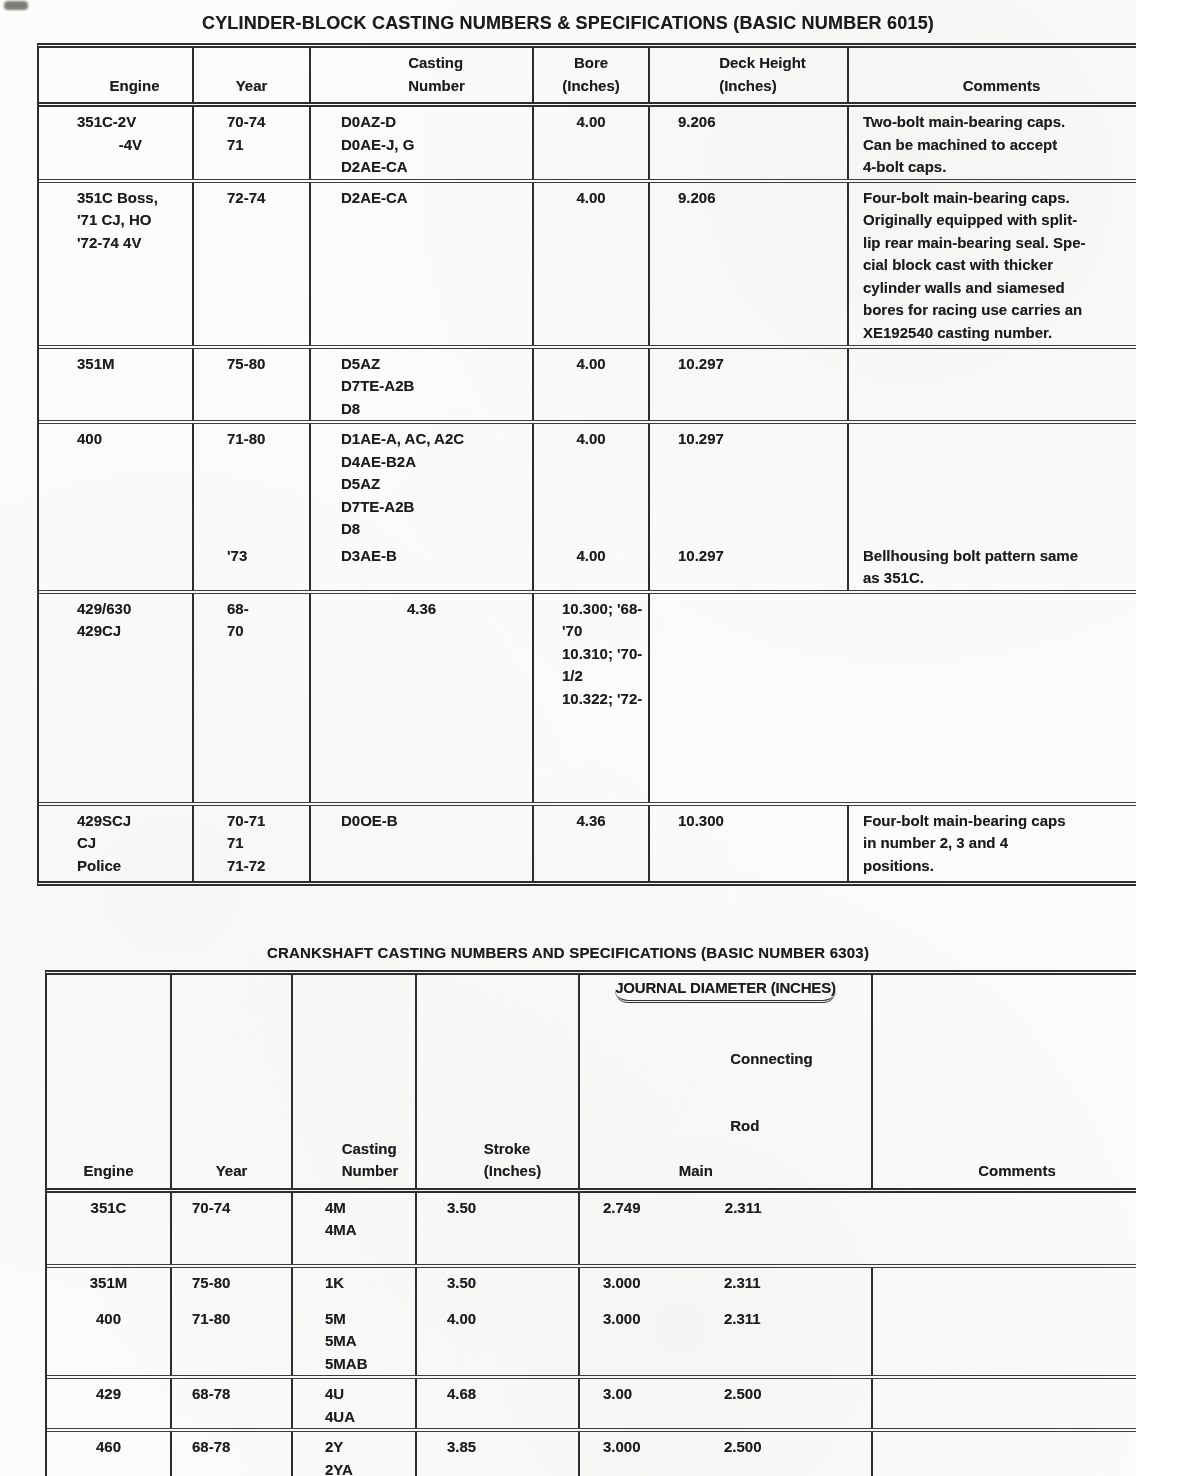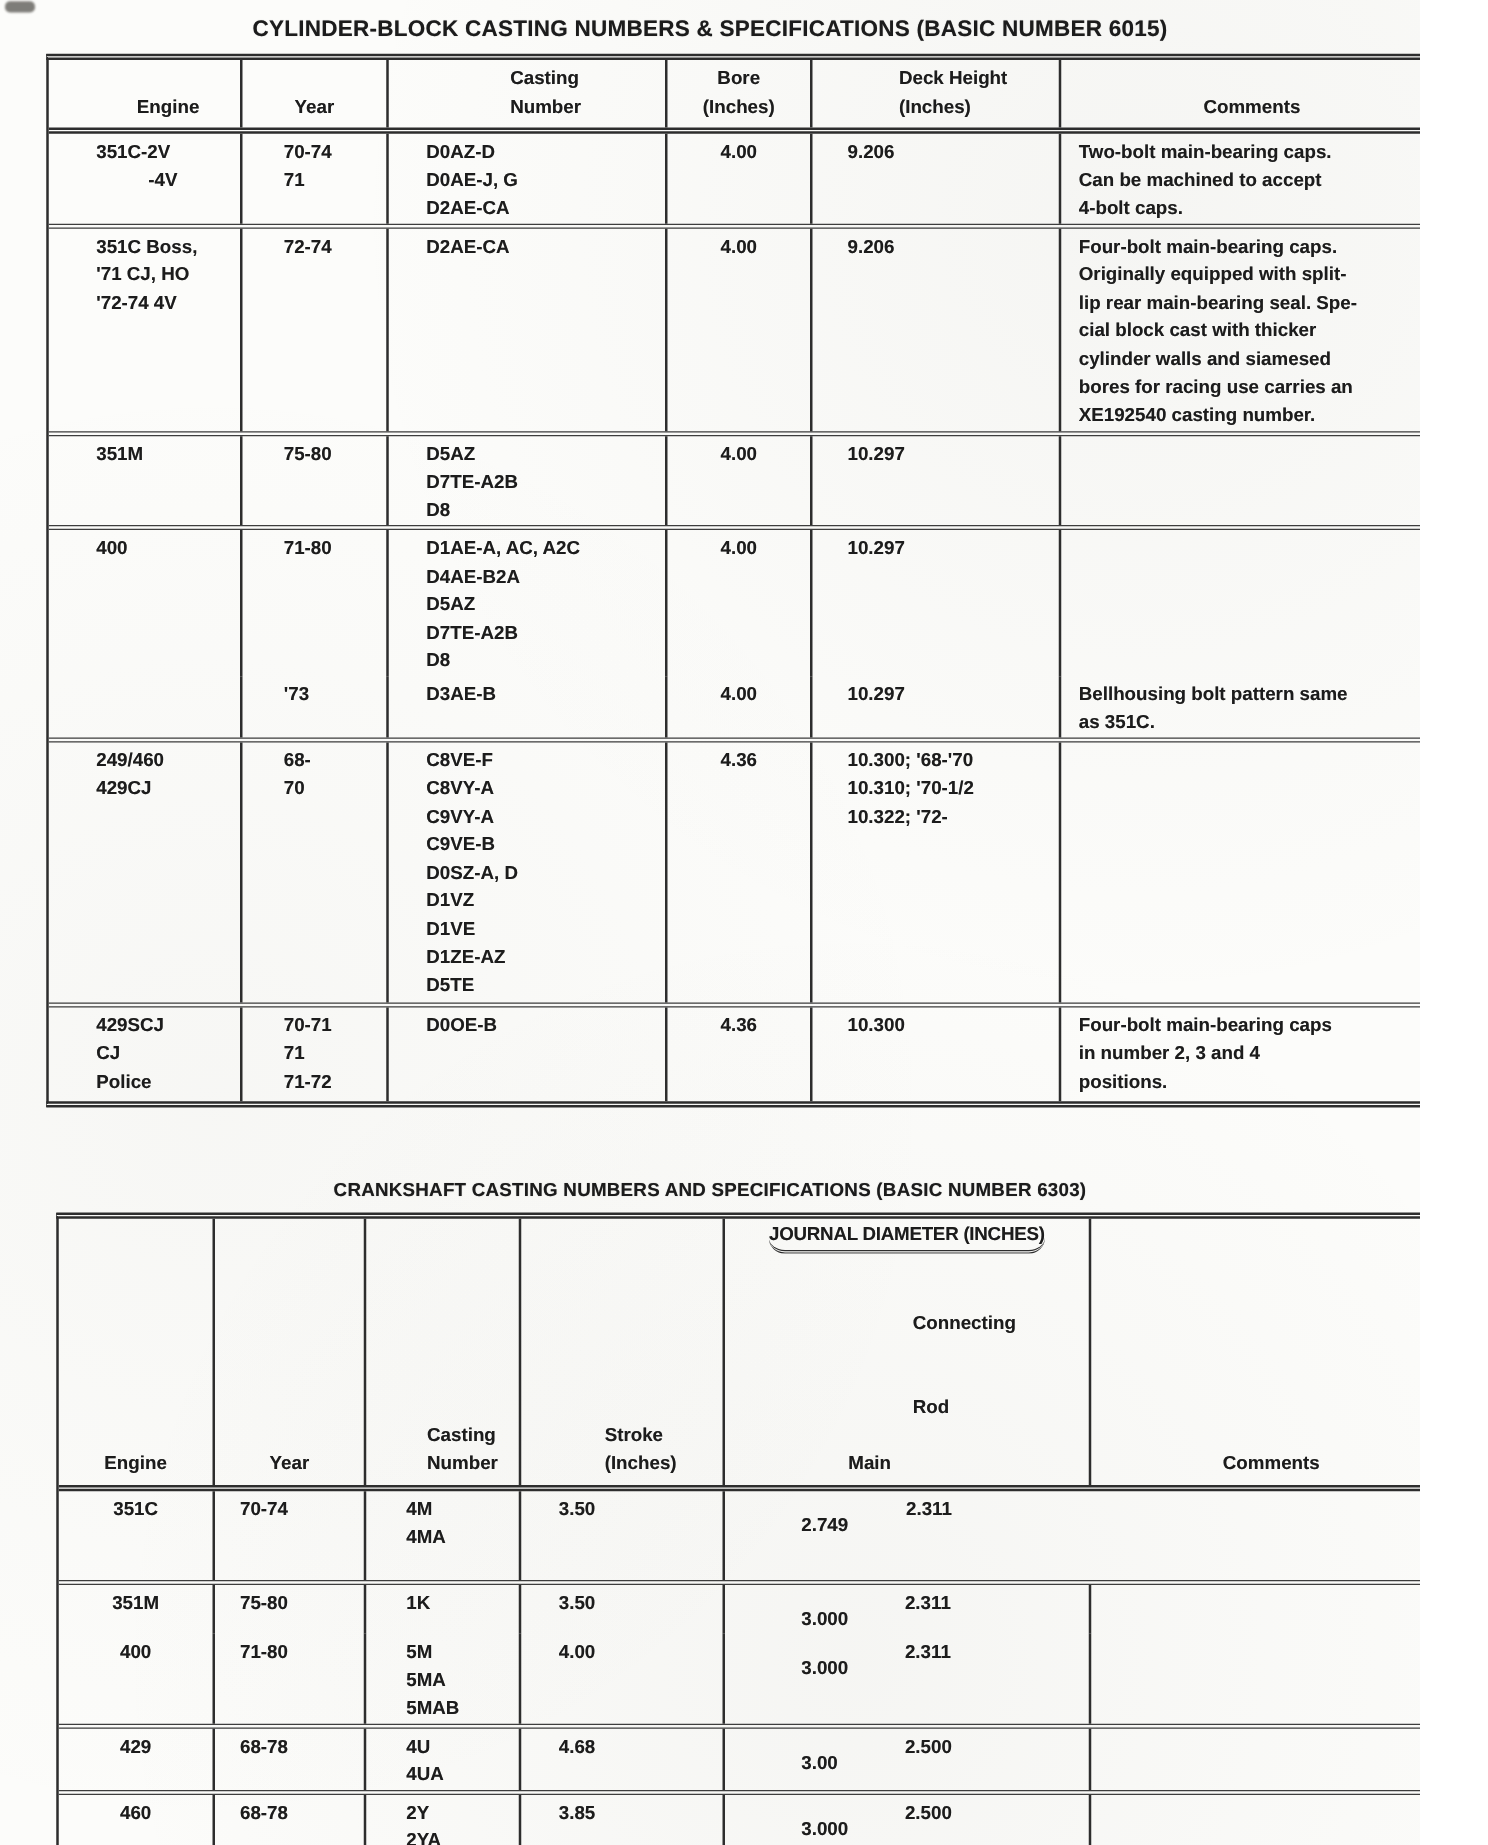--- a/index.html
+++ b/index.html
@@ -69,21 +69,21 @@
   .t1 .hdr .cy { padding-left:0; text-align:center; }
   
   .t2 .ce { text-align:center; }
   .t2 .cy { padding-left:20px; }
   .t2 .cc { padding-left:32px; }
   .t2 .cs { padding-left:30px; }
   .t2 .cm { padding-left:9px; padding-right:6px; }
   .t2 .hdr .cy { padding-left:0; text-align:center; }
   
   .cj { display:flex; padding-top:4px; }
-  .cj .jm { width:45%; padding-left:61px;margin-top:13px; }
+  .cj .jm { width:45%; padding-left:23px; }
   .cj .jr { width:55%; padding-left:13px; }
   .hj { display:flex; flex-direction:column; padding:0 !important; }
   .jbox {
     border-bottom:3px double #2d2d2d; text-align:center;
     padding:3px 0 2px 0; line-height:20px; letter-spacing:-.2px;border-radius:13px;
   }
   .jlabels { flex:1; display:flex; align-items:flex-end; padding-bottom:5px; }
   .jlabels .jm { width:45%; padding-left:36px; }
   .jlabels .jr { width:55%; padding-left:13px; }
 </style>
@@ -168,33 +168,24 @@
       <div class="c ce"></div>
       <div class="c cy">'73</div>
       <div class="c cc">D3AE-B</div>
       <div class="c cb">4.00</div>
       <div class="c cd">10.297</div>
       <div class="c cm">Bellhousing bolt pattern same
 as 351C.</div>
     </div>
 
     <div class="grid r6 sep">
-      <div class="c ce">249/460
+      <div class="c ce">429/630
 429CJ</div>
       <div class="c cy">68-
 70</div>
-      <div class="c cc">C8VE-F
-C8VY-A
-C9VY-A
-C9VE-B
-D0SZ-A, D
-D1VZ
-D1VE
-D1ZE-AZ
-D5TE</div>
       <div class="c cb">4.36</div>
       <div class="c cd">10.300; '68-'70
 10.310; '70-1/2
 10.322; '72-</div>
       <div class="c cm"></div>
     </div>
 
     <div class="grid r7 sep">
       <div class="c ce">429SCJ
 CJ

